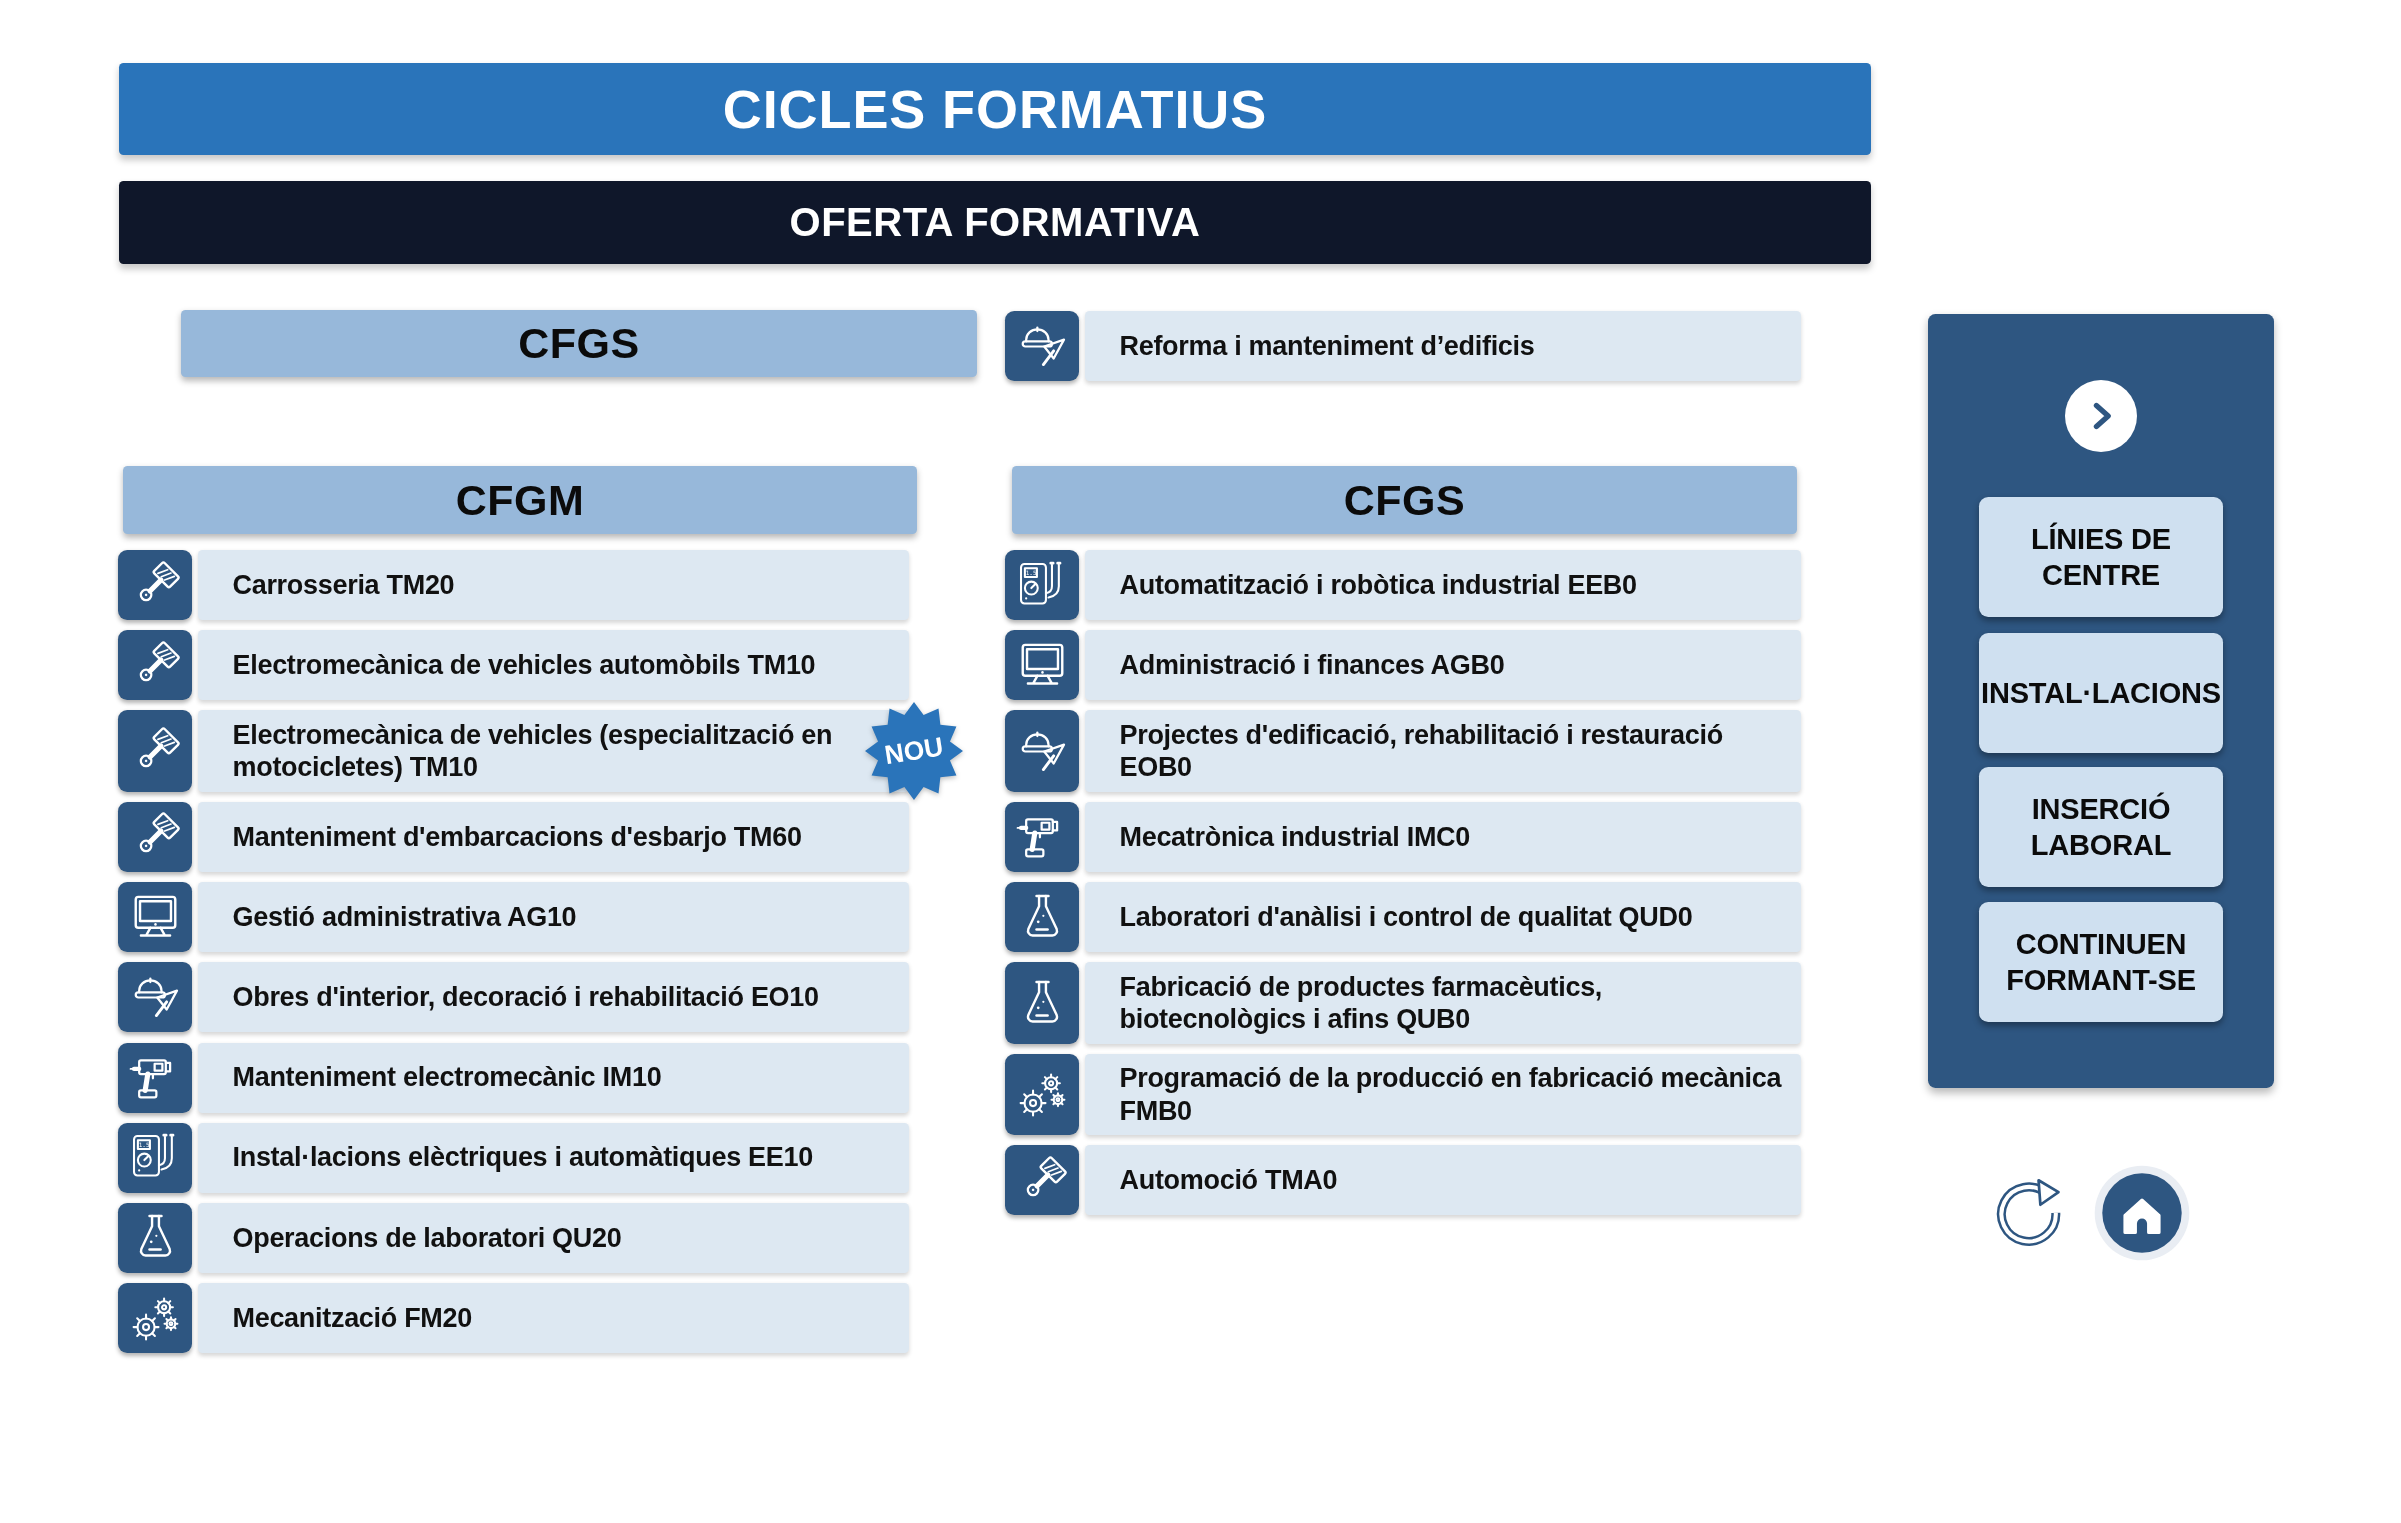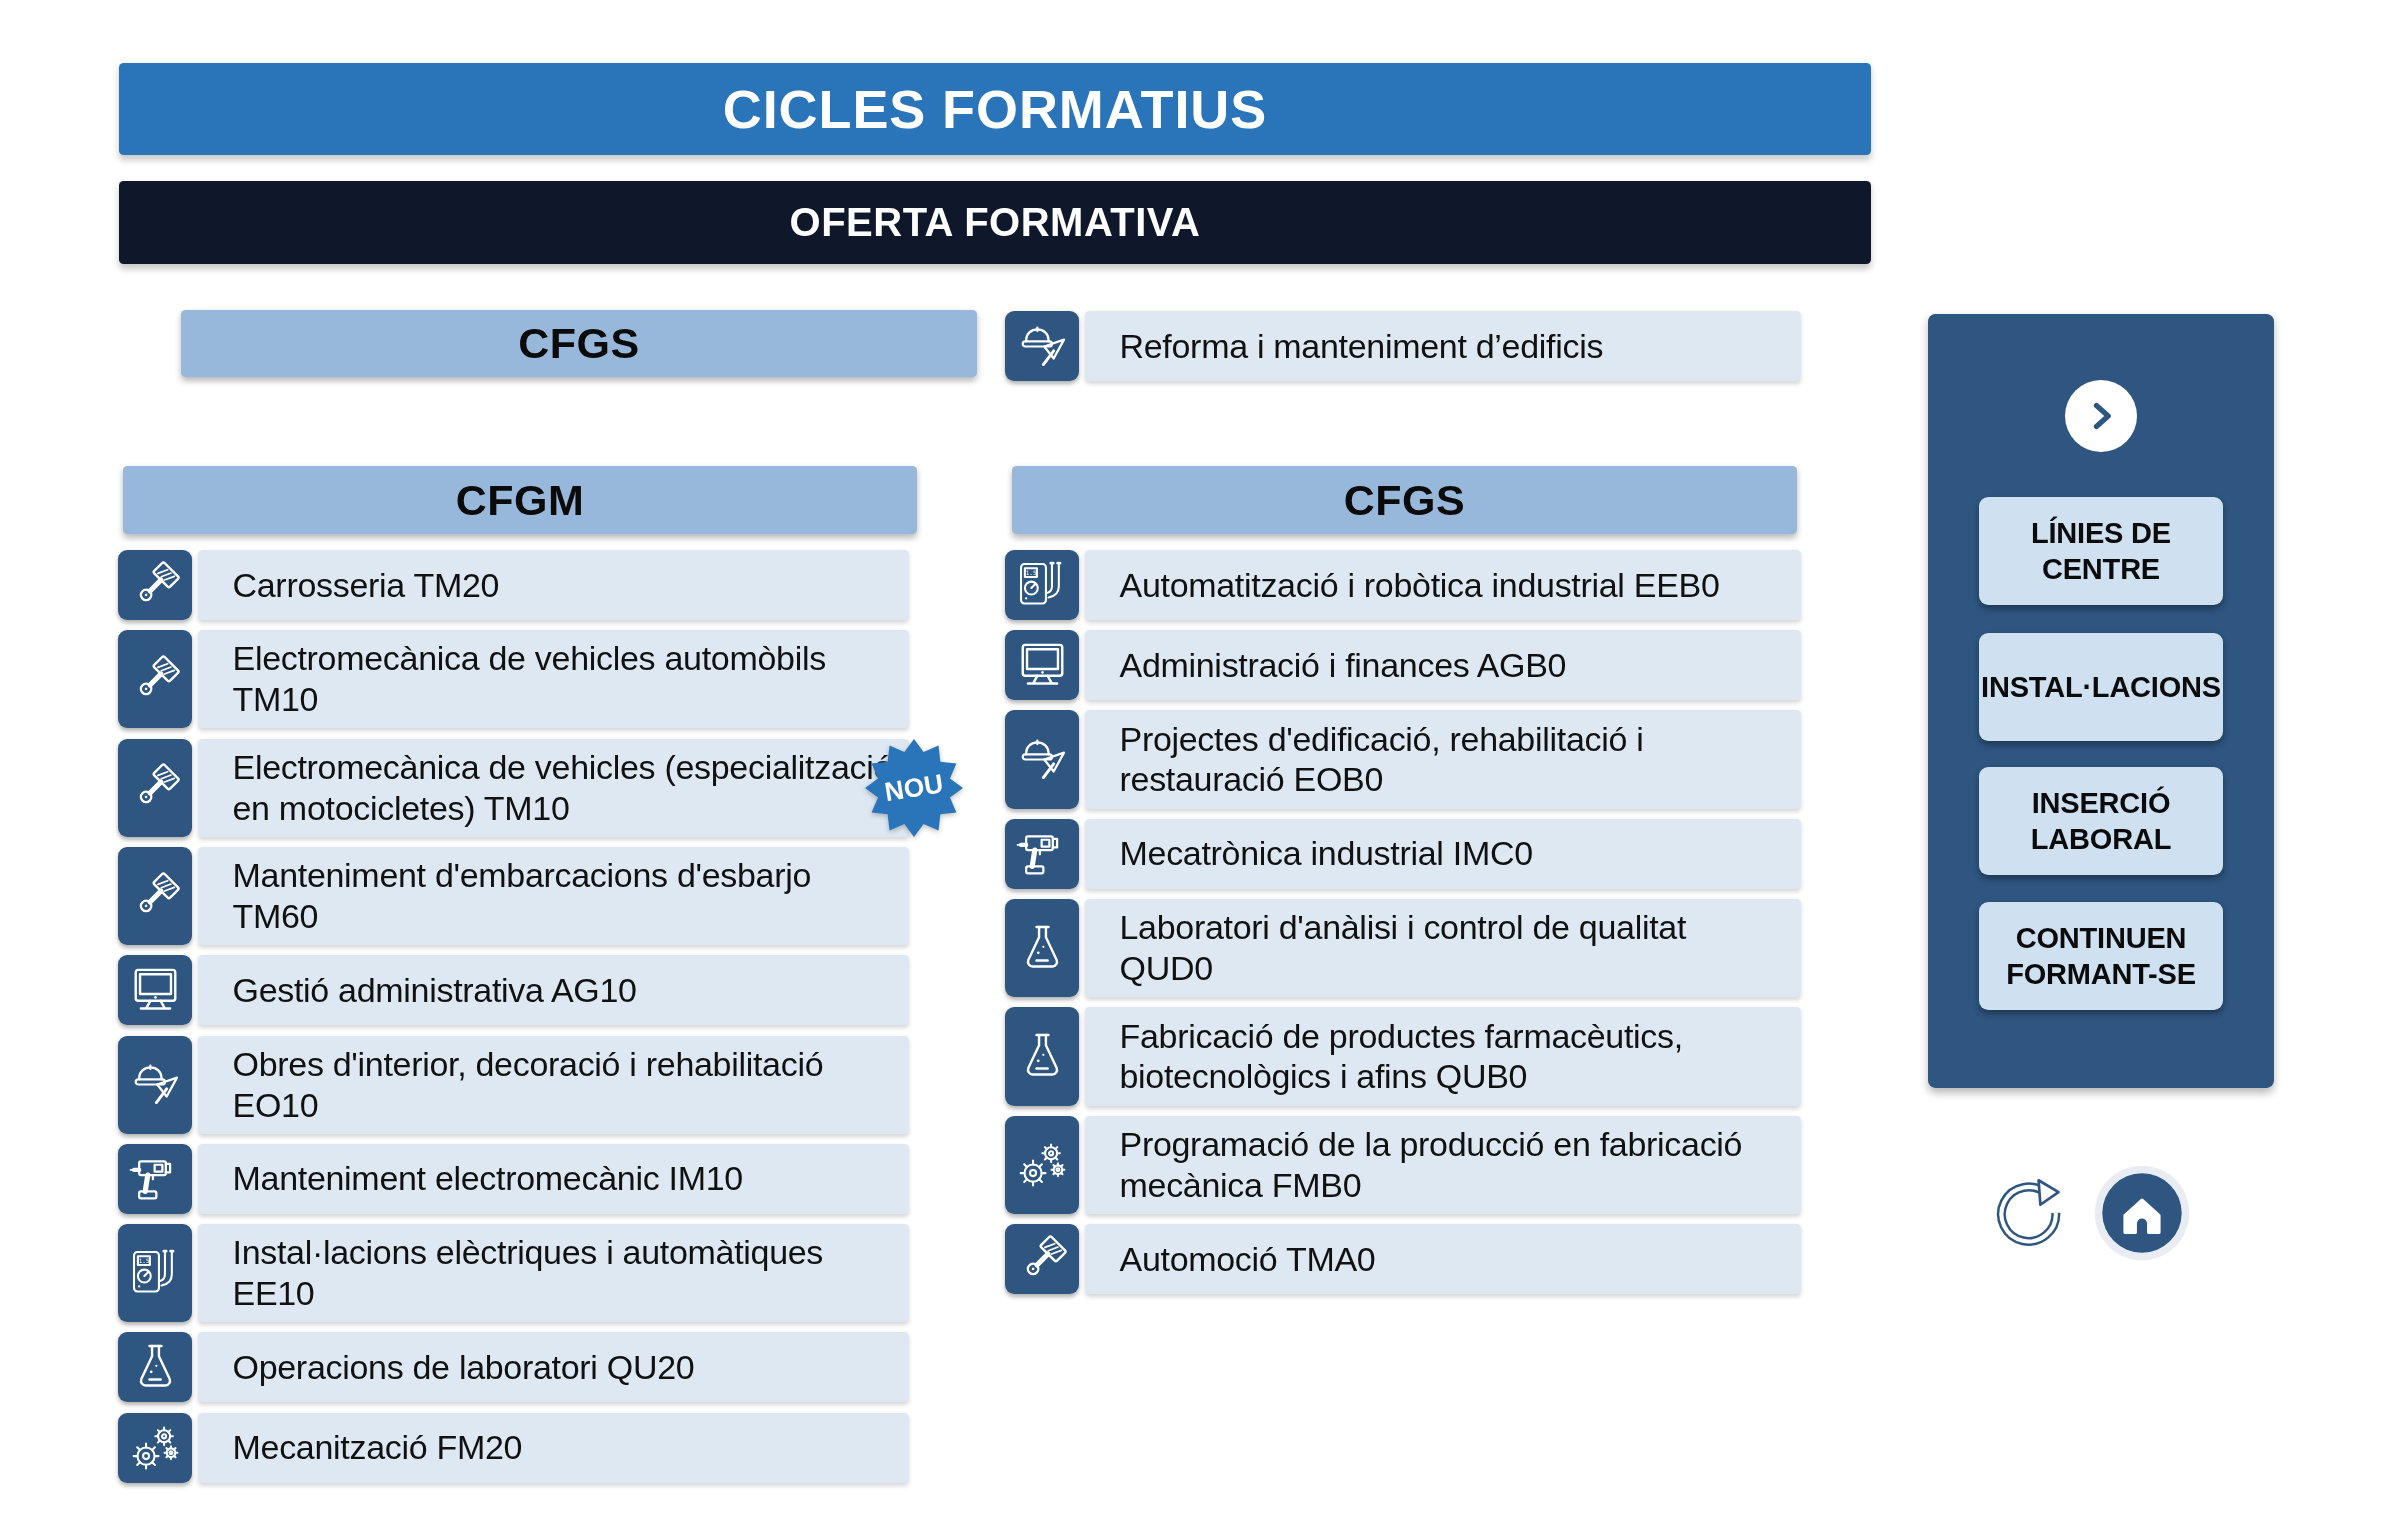--- a/index.html
+++ b/index.html
@@ -35,41 +35,41 @@
     flex:0 0 74px;background:#2e5681;border-radius:9.2px;
     display:flex;align-items:center;justify-content:center;color:#ffffff;
     box-shadow:0 2.8px 4.6px rgba(0,0,0,.30);
   }
   .tile svg{width:55px;height:55px;}
   .panel{
     flex:1;background:#dde8f2;border-radius:4.6px;
     display:flex;align-items:center;padding:8.3px 16.6px 8.3px 35px;
     box-shadow:0 2.8px 4.6px rgba(0,0,0,.16);
   }
-  .label{font-size:34px;font-weight:normal;line-height:1.2;letter-spacing:-0.3px;}
+  .label{font-size:27px;font-weight:bold;line-height:1.2;letter-spacing:-0.3px;}
 
   .nou-badge{
     position:absolute;right:-54px;top:50%;transform:translateY(-50%);
     width:98px;height:98px;z-index:4;
     filter:drop-shadow(0 2.8px 2.8px rgba(0,0,0,.25));
   }
 
   #side-panel{
     position:absolute;left:1928px;top:314px;width:346px;height:774px;
     background:#2e5681;border-radius:7.4px;box-shadow:0 4.6px 8.3px rgba(0,0,0,.28);
   }
   #next-arrow-button{
     position:absolute;left:50%;top:66px;transform:translateX(-50%);
     width:72px;height:72px;border-radius:50%;background:#ffffff;border:none;
     display:flex;align-items:center;justify-content:center;color:#2e5681;cursor:pointer;padding:0;
   }
   #next-arrow-button svg{width:42px;height:42px;}
   .side-btn{
     position:absolute;left:50%;transform:translateX(-50%);
-    width:244px;height:108px;background:#cfe0f0;border:none;border-radius:9.2px;
+    width:244px;height:120px;background:#cfe0f0;border:none;border-radius:9.2px;
     font-family:inherit;font-weight:bold;font-size:29px;color:#0b0b0b;line-height:1.25;
     display:flex;align-items:center;justify-content:center;text-align:center;
     box-shadow:0 3.7px 6.5px rgba(0,0,0,.35);cursor:pointer;padding:11px;letter-spacing:-0.2px;
   }
   #side-btn-0{top:183px;}
   #side-btn-1{top:319px;}
   #side-btn-2{top:453px;}
   #side-btn-3{top:588px;}
 
   .footer-btn{position:absolute;border:none;background:transparent;padding:0;cursor:pointer;}

